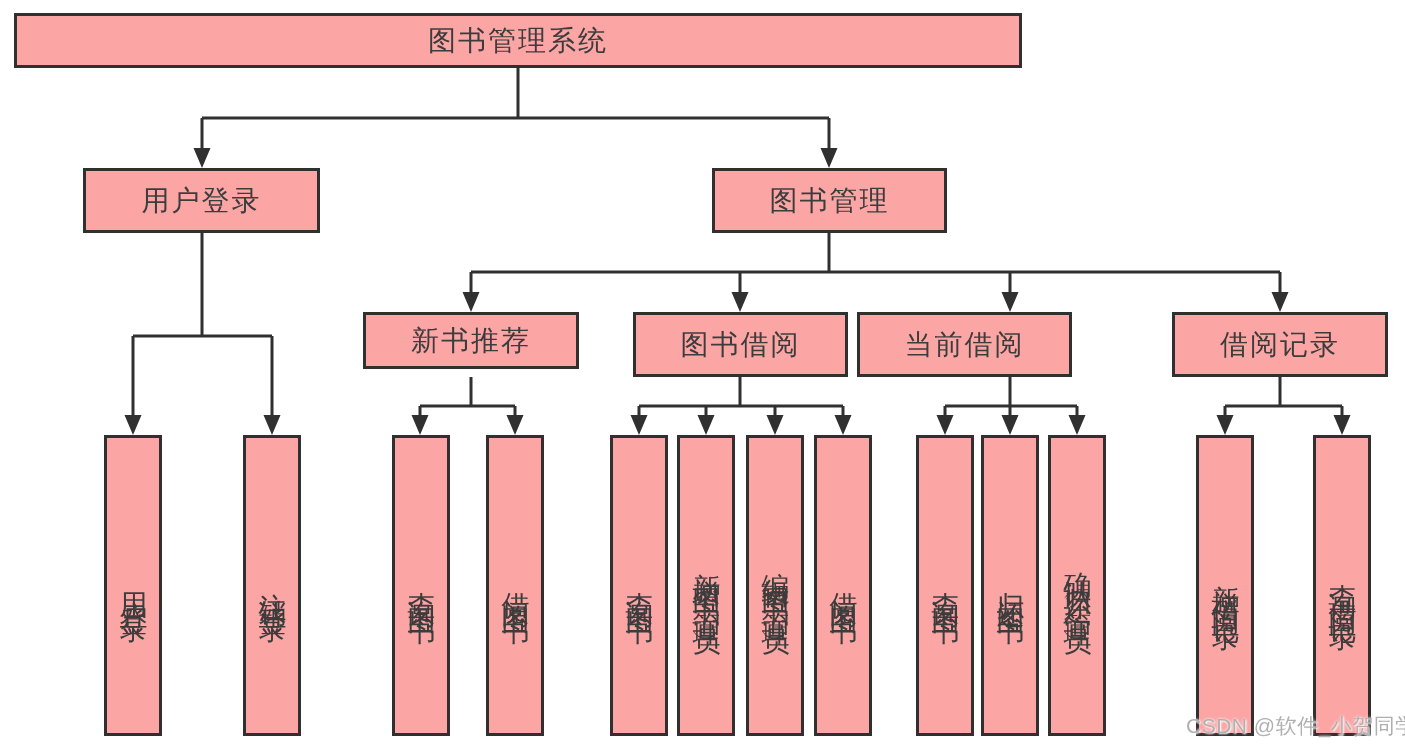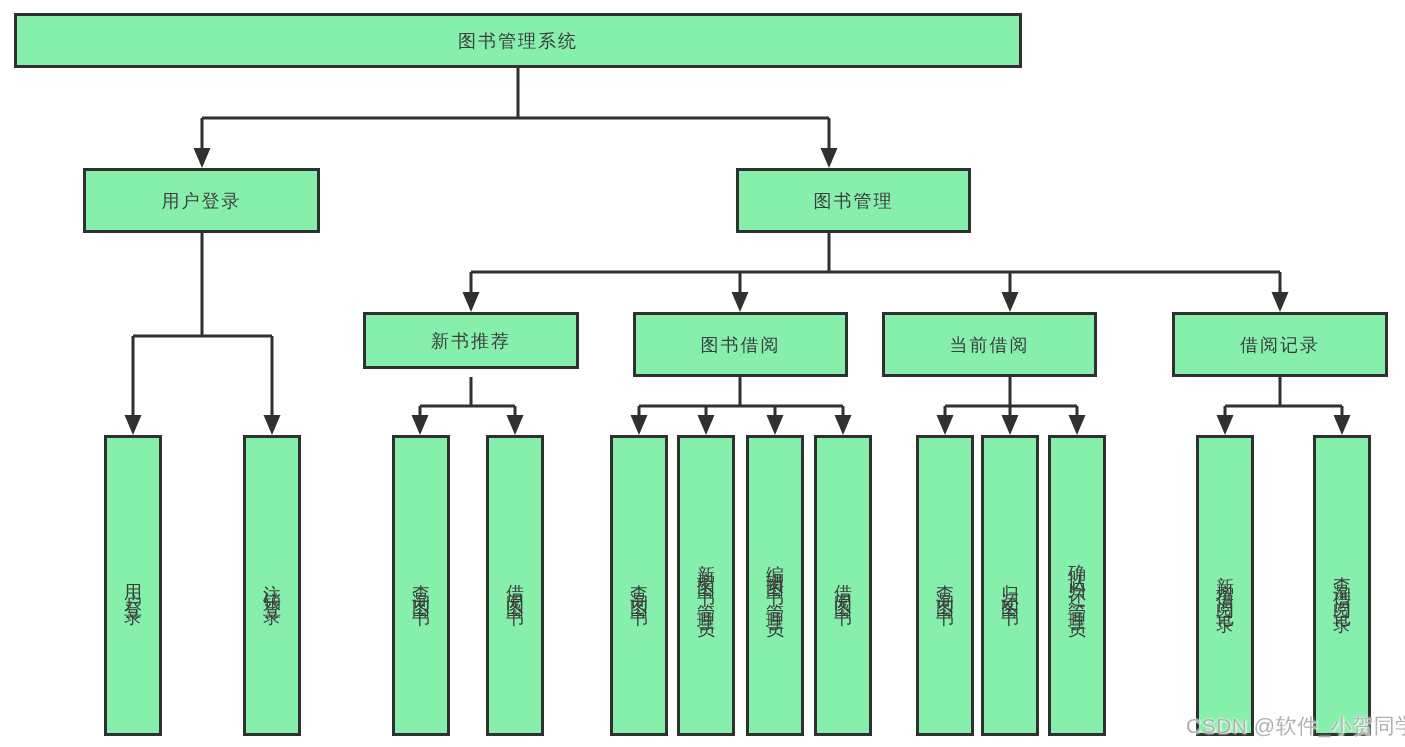--- a/index.html
+++ b/index.html
@@ -7,27 +7,27 @@
     position:relative;
     width:1405px; height:747px;
     background:#ffffff;
     font-family:"Liberation Sans","DejaVu Sans",sans-serif;
     overflow:hidden;
   }
   .wires { position:absolute; left:0; top:0; }
   .box {
     position:absolute;
     box-sizing:border-box;
-    background:#86efac;
+    background:#fca5a5;
     border:3px solid #303030;
     display:flex;
     align-items:center;
     justify-content:center;
     color:#3c3c3c;
-    font-size:18px;
+    font-size:28px;
     letter-spacing:2px;
     text-align:center;
     z-index:2;
   }
   .vbox .vtext {
     writing-mode:vertical-rl;
     text-orientation:mixed;
     letter-spacing:8px;
     line-height:1;
     white-space:nowrap;
@@ -87,31 +87,31 @@
     </g>
   </svg>
 
   <div class="box" style="left:14px; top:13px; width:1008px; height:55px;">
     <span>图书管理系统</span>
   </div>
 
   <div class="box" style="left:83px; top:168px; width:237px; height:65px;">
     <span>用户登录</span>
   </div>
-  <div class="box" style="left:736px; top:168px; width:235px; height:65px;">
+  <div class="box" style="left:712px; top:168px; width:235px; height:65px;">
     <span>图书管理</span>
   </div>
 
   <div class="box" style="left:363px; top:312px; width:216px; height:57px;">
     <span>新书推荐</span>
   </div>
   <div class="box" style="left:633px; top:312px; width:215px; height:65px;">
     <span>图书借阅</span>
   </div>
-  <div class="box" style="left:882px; top:312px; width:215px; height:65px;">
+  <div class="box" style="left:857px; top:312px; width:215px; height:65px;">
     <span>当前借阅</span>
   </div>
   <div class="box" style="left:1172px; top:312px; width:216px; height:65px;">
     <span>借阅记录</span>
   </div>
 
   <div class="box vbox" style="left:104px; top:435px; width:58px; height:301px;">
     <span class="vtext">用户登录</span>
   </div>
   <div class="box vbox" style="left:243px; top:435px; width:58px; height:301px;">

